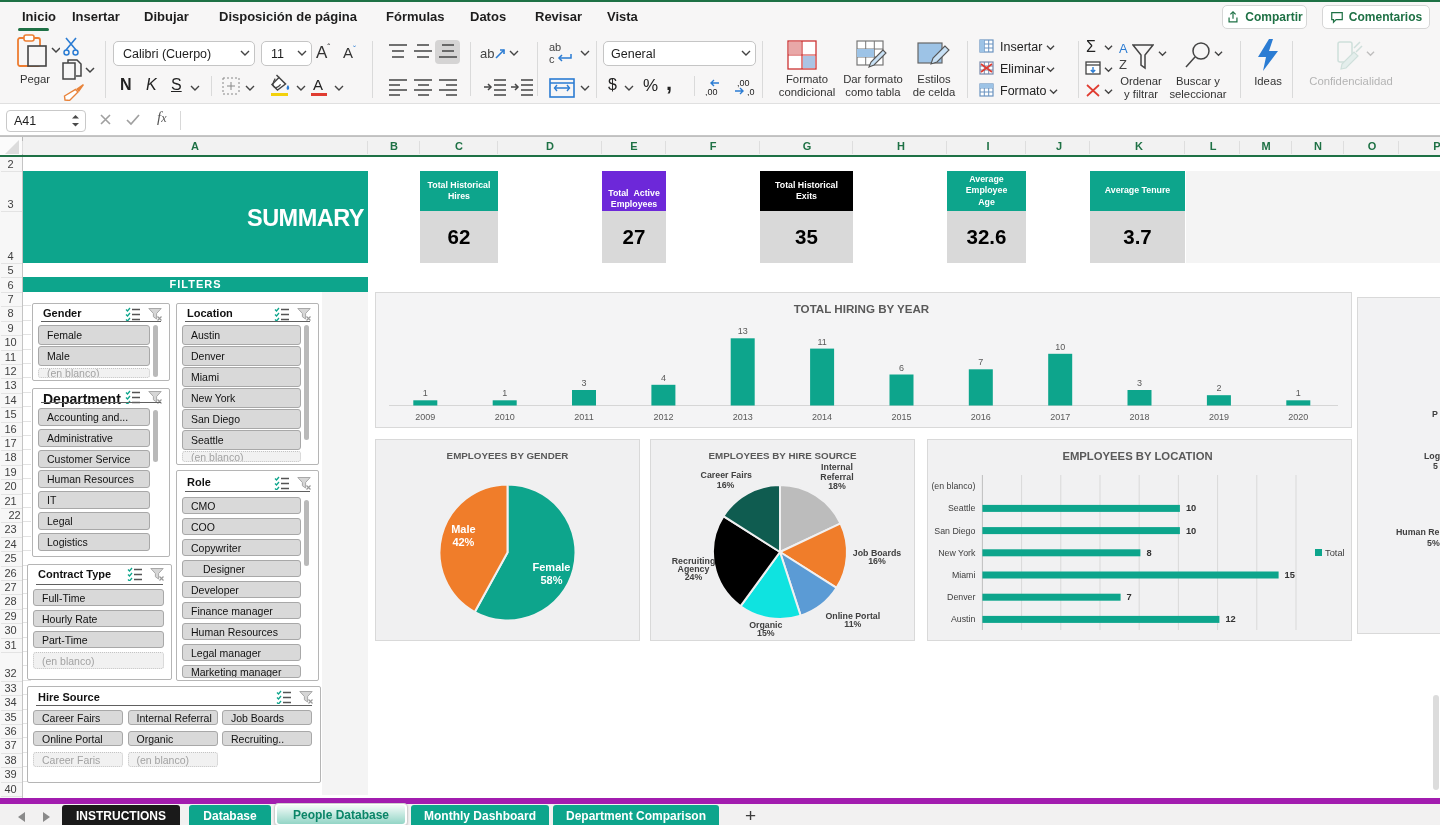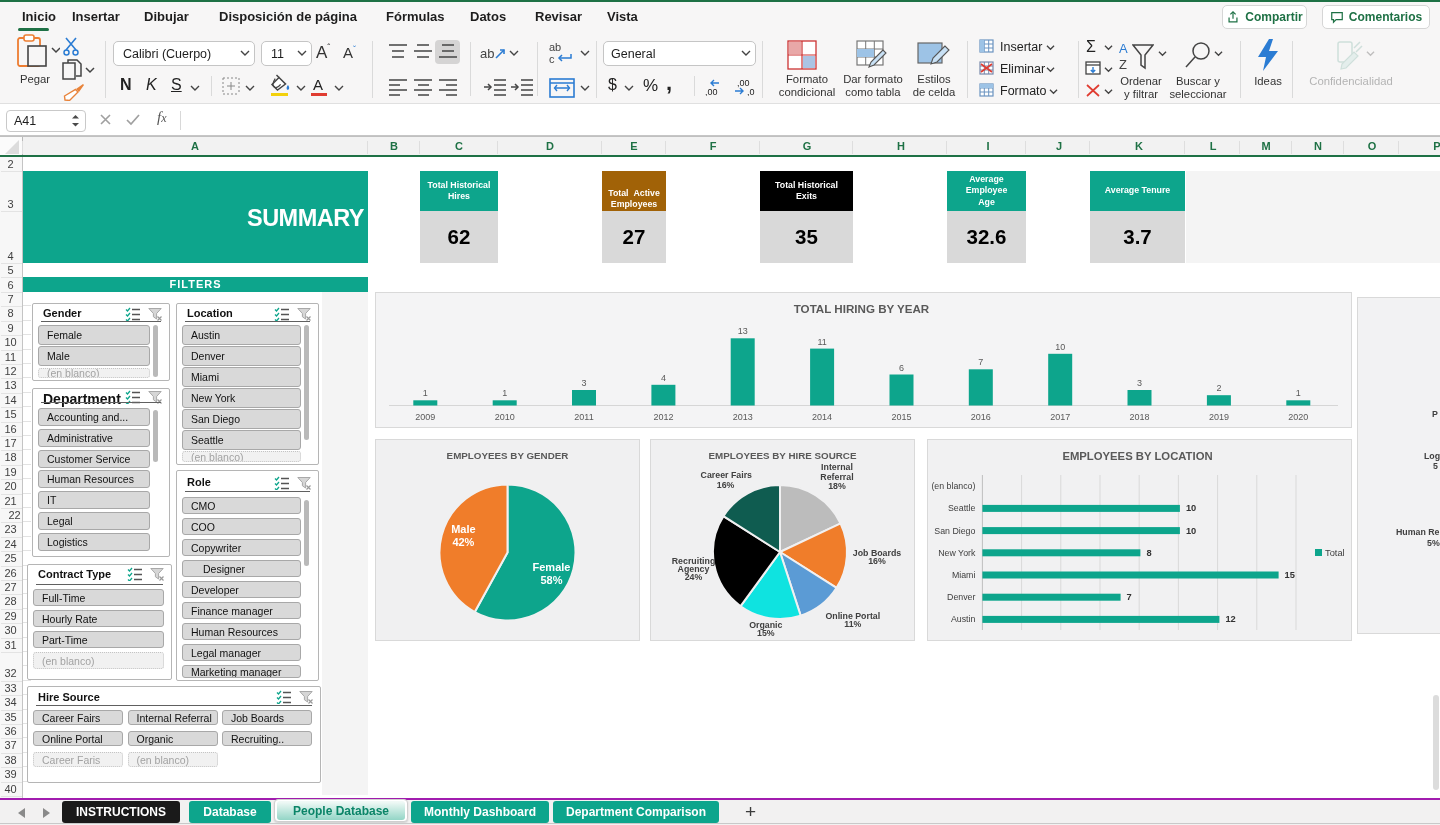--- a/index.html
+++ b/index.html
@@ -30,21 +30,21 @@
   .rsp { position:absolute; left:1px; width:21px; height:1px; background:#e3e3e3; }
   
   .card-h { position:absolute; color:#fff; font-weight:bold; font-size:8.8px; line-height:11.5px; display:flex; align-items:center; justify-content:center; text-align:center; }
   .card-v { position:absolute; background:#d9d9d9; color:#000; font-weight:bold; font-size:20.5px; display:flex; align-items:center; justify-content:center; }
   
   .slicer { position:absolute; background:#fff; border:1.5px solid #b5b5b5; border-radius:2px; }
   .sl-item { position:absolute; background:#d9d9d9; border:1px solid #a8a8a8; border-radius:3px; font-size:10.5px; color:#111; padding-left:8px; display:flex; align-items:center; white-space:nowrap; overflow:hidden; }
   .sl-item.empty { background:#f1f1f1; border:1px dotted #c4c4c4; color:#a2a2a2; }
   .sl-bar { position:absolute; width:5px; background:#b9b9b9; border-radius:3px; }
   
-  #tabbar { position:absolute; left:0; top:798px; width:1440px; height:27px; background:#f2f1f1; border-top:2px solid #a21caf; }
+  #tabbar { position:absolute; left:0; top:798px; width:1440px; height:27px; background:#f2f1f1; border-top:6px solid #a21caf; }
   .stab { position:absolute; top:1px; height:22px; border-radius:3px; font-size:12px; font-weight:bold; display:flex; align-items:center; justify-content:center; }
 </style>
 </head>
 <body>
 <div id="app">
   <div id="chrome"></div>
   <div id="greenstrip"></div>
   <div id="menu">
     <div class="mtab active" style="left:22px;">Inicio</div>
     <div class="abs" style="left:18px; top:28px; width:31px; height:3px; background:#1e7145; border-radius:2px;"></div>
@@ -452,21 +452,21 @@
     <div class="rn" style="top:611.1px;">39</div>
     <div class="rsp" style="top:624.6px;"></div>
     <div class="rn" style="top:625.5px;">40</div>
     <div class="rsp" style="top:639.0px;"></div>
   </div>
   <div id="content">
   <div class="abs" style="left:1186px; top:171px; width:254px; height:92px; background:#f4f4f4;"></div>
   <div class="abs" style="left:23px; top:171px; width:345px; height:92px; background:#0da58c; color:#fff; font-size:23.5px; font-weight:bold; text-align:right; line-height:94px; padding-right:4px; letter-spacing:-0.5px;">SUMMARY</div>
   <div class="card-h" style="left:420px; top:171px; width:78px; height:40px; background:#0da58c;">Total&nbsp;Historical<br>Hires</div>
   <div class="card-v" style="left:420px; top:211px; width:78px; height:52px;">62</div>
-  <div class="card-h" style="left:602px; top:171px; width:64px; height:56px; background:#a16207;">Total&nbsp;&nbsp;Active<br>Employees</div>
+  <div class="card-h" style="left:602px; top:171px; width:64px; height:56px; background:#6d28d9;">Total&nbsp;&nbsp;Active<br>Employees</div>
   <div class="card-v" style="left:602px; top:211px; width:64px; height:52px;">27</div>
   <div class="card-h" style="left:760px; top:171px; width:93px; height:40px; background:#000;">Total&nbsp;Historical<br>Exits</div>
   <div class="card-v" style="left:760px; top:211px; width:93px; height:52px;">35</div>
   <div class="card-h" style="left:947px; top:171px; width:79px; height:40px; background:#0da58c;">Average<br>Employee<br>Age</div>
   <div class="card-v" style="left:947px; top:211px; width:79px; height:52px;">32.6</div>
   <div class="card-h" style="left:1090px; top:171px; width:95px; height:40px; background:#0da58c;">Average&nbsp;Tenure</div>
   <div class="card-v" style="left:1090px; top:211px; width:95px; height:52px;">3.7</div>
   <div class="abs" style="left:23px; top:277px; width:345px; height:15px; background:#0da58c; color:#fff; font-weight:bold; font-size:11px; text-align:center; line-height:15px; letter-spacing:1px;">FILTERS</div>
   <div class="abs" style="left:322px; top:292px; width:46px; height:503px; background:#f4f4f4;"></div>
       <div class="abs" style="left:23px; top:292px; width:8px; height:503px; background:repeating-linear-gradient(to bottom, transparent 0, transparent 13.4px, #e2e2e2 13.4px, #e2e2e2 14.4px);"></div>

